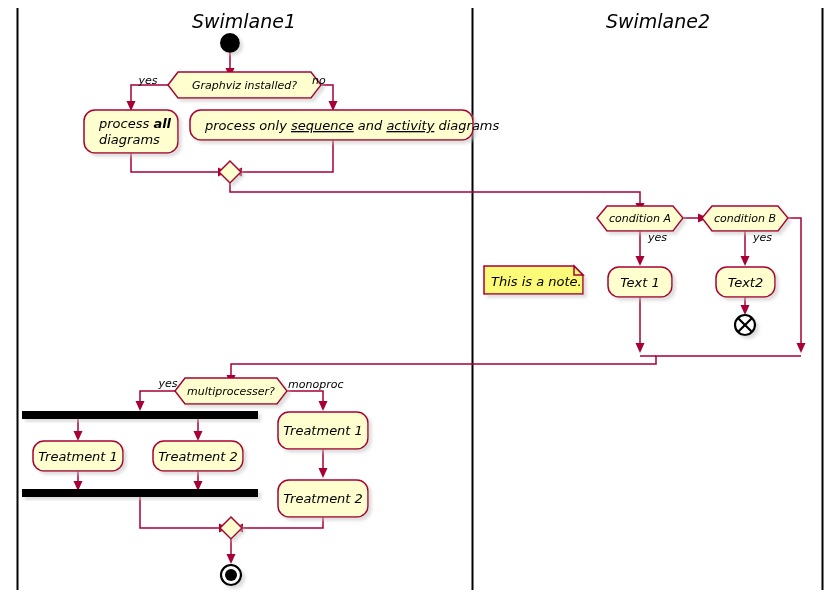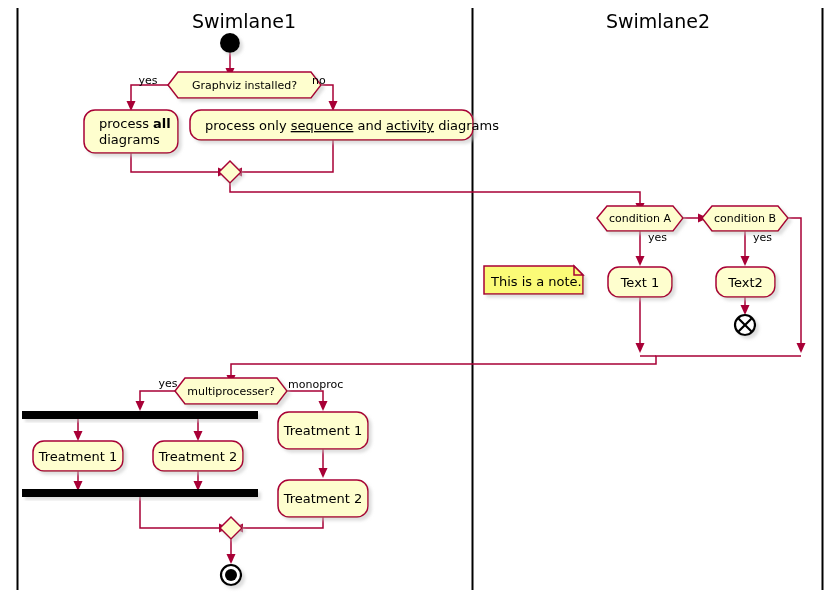--- a/index.html
+++ b/index.html
@@ -10,20 +10,21 @@
   body {
     width: 835px;
     height: 596px;
     overflow: hidden;
     font-family: "DejaVu Sans", sans-serif;
   }
   #diagram-root {
     position: relative;
     width: 835px;
     height: 596px;
+    font-style: italic;
   }
   svg#activity-diagram {
     display: block;
     width: 835px;
     height: 596px;
   }
   .lane-title {
     font-family: "DejaVu Sans", sans-serif;
     font-size: 19px;
     fill: #000000;

